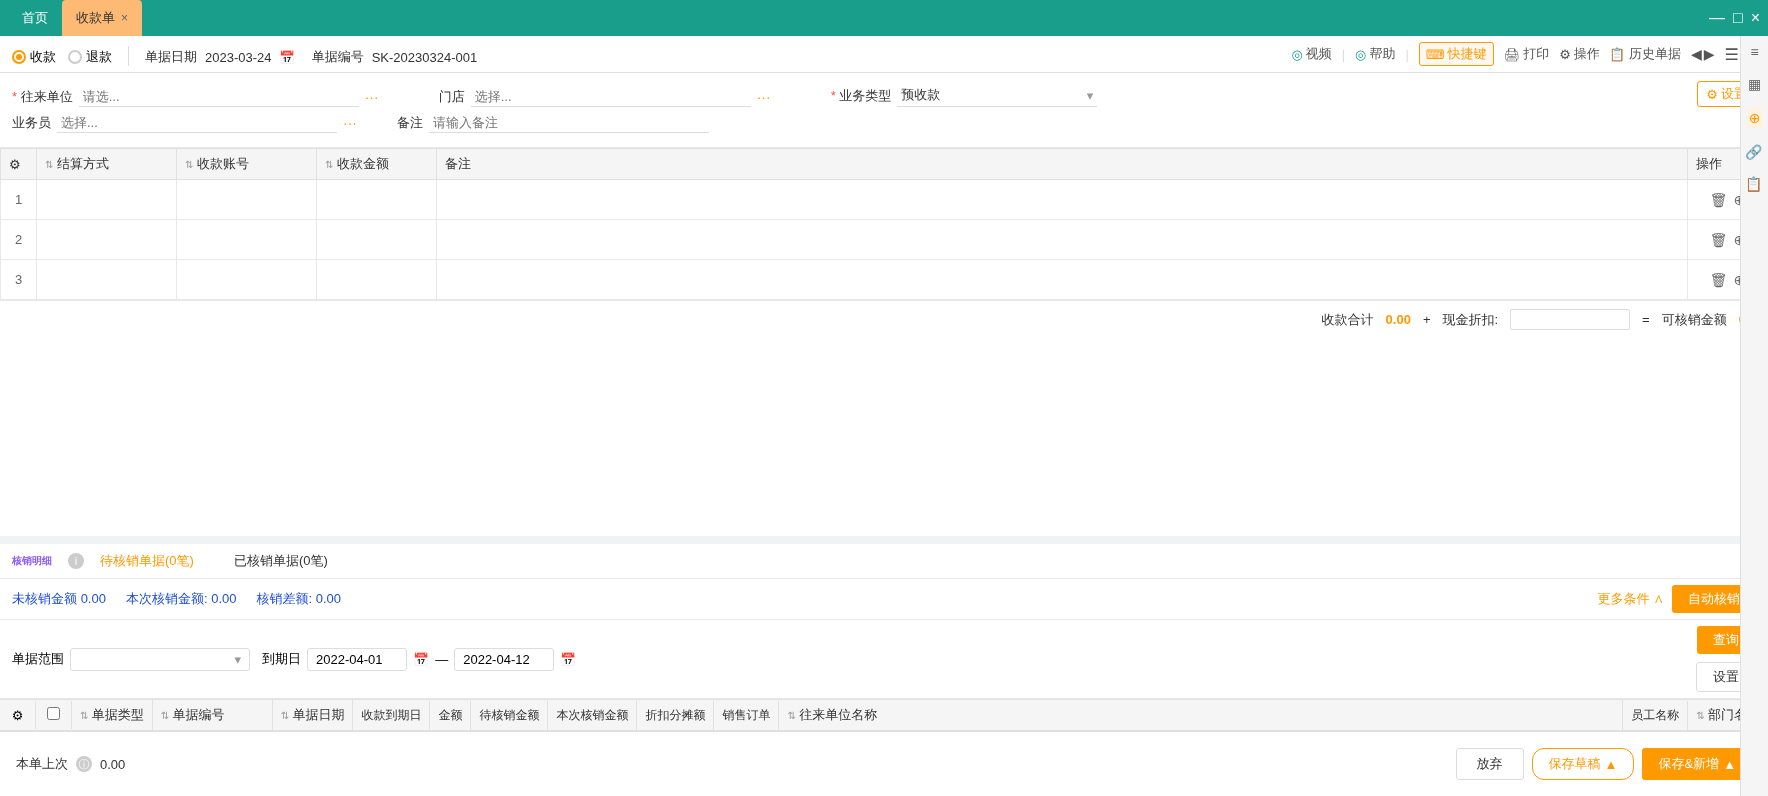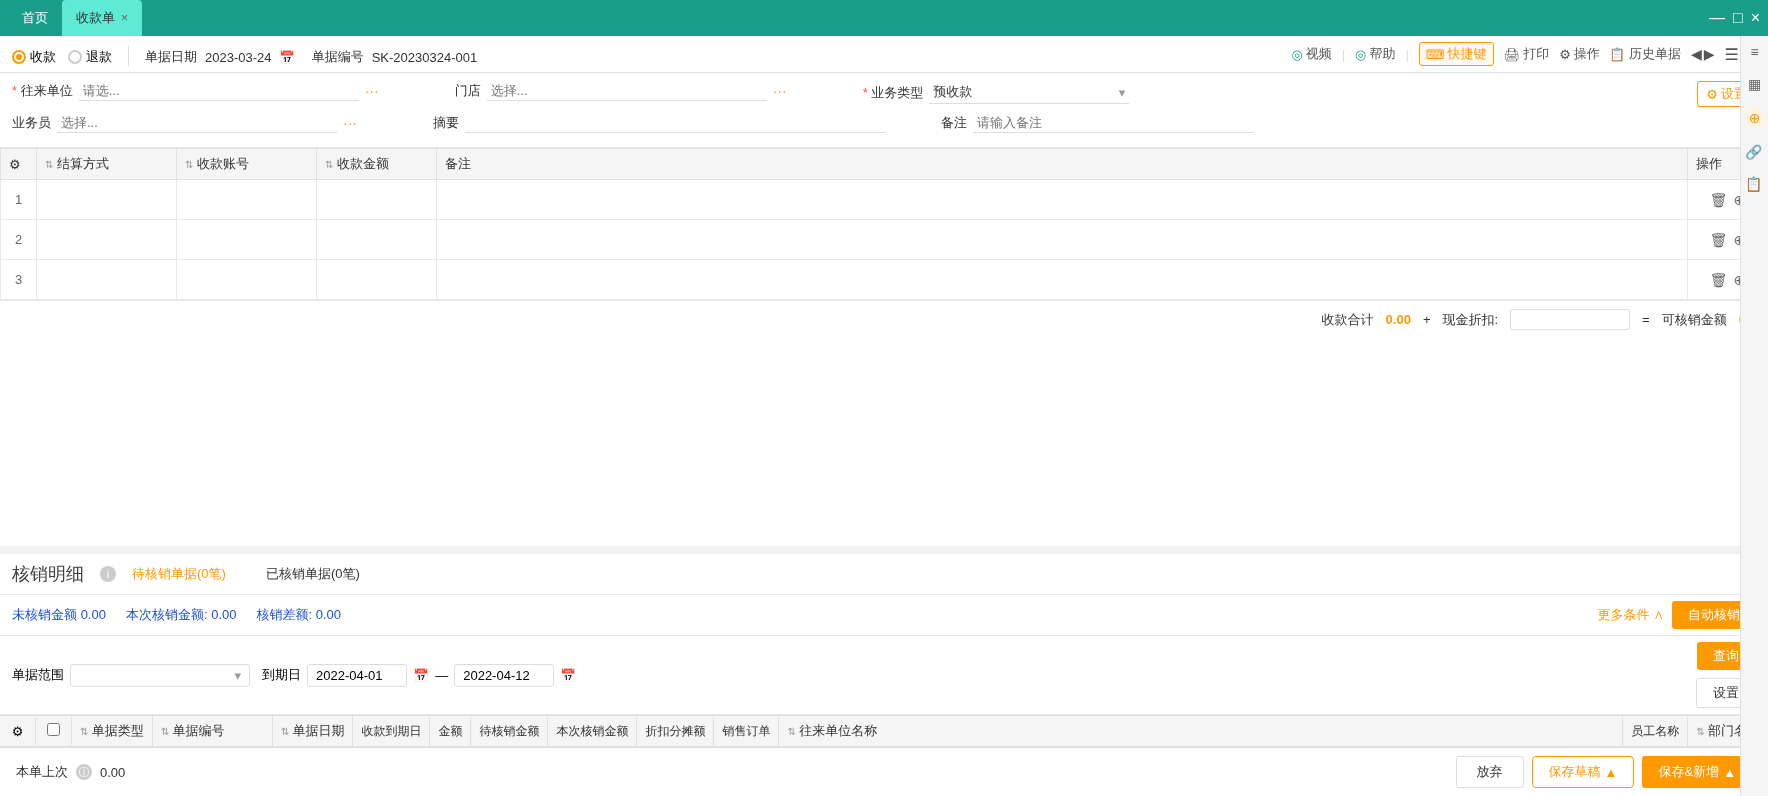--- a/index.html
+++ b/index.html
@@ -17,21 +17,21 @@
     .tab-item {
       display: flex;
       align-items: center;
       padding: 0 14px;
       height: 36px;
       color: #fff;
       cursor: pointer;
       font-size: 13px;
     }
     .tab-item.active {
-      background: #5eead4;
+      background: #fdba74;
       color: #333;
       border-radius: 4px 4px 0 0;
     }
     .tab-item .close-icon {
       margin-left: 6px;
       font-size: 12px;
       color: #666;
     }
     .tab-bar-right {
       margin-left: auto;
@@ -138,22 +138,21 @@
     .view-btn.inactive { color: #555; }
 
     
     .form-section {
       padding: 8px 12px;
       border-bottom: 1px solid #e8e8e8;
       background: #fff;
     }
     .form-row {
       display: flex;
-      align-items: flex-start;
-      gap: 16px;
+      align-items: flex-end;
       margin-bottom: 6px;
     }
     .form-field {
       display: flex;
       align-items: center;
       gap: 6px;
     }
     .form-label {
       color: #333;
       white-space: nowrap;
@@ -278,23 +277,23 @@
       flex-shrink: 0;
     }
     .writeoff-header {
       display: flex;
       align-items: center;
       padding: 8px 12px;
       gap: 16px;
       border-bottom: 1px solid #e8e8e8;
     }
     .writeoff-title {
-      font-size: 18px;
-      font-weight: normal;
-      color: #404040;
+      font-size: 10px;
+      font-weight: bold;
+      color: #8b5cf6;
     }
     .info-icon {
       display: inline-flex;
       align-items: center;
       justify-content: center;
       width: 16px;
       height: 16px;
       border-radius: 50%;
       background: #ccc;
       color: #fff;
@@ -413,41 +412,41 @@
       width: 36px;
       text-align: center;
       border-right: 1px solid #e0e0e0;
       padding: 6px 4px;
     }
 
     
     .footer {
       display: flex;
       align-items: center;
-      padding: 8px 16px;
+      padding: 16px 16px;
       border-top: 1px solid #e0e0e0;
       background: #fff;
       gap: 12px;
     }
     .footer-left { display: flex; align-items: center; gap: 8px; color: #333; }
     .footer-actions { margin-left: auto; display: flex; gap: 8px; }
     .btn-abandon {
       background: #fff;
       color: #333;
       border: 1px solid #ddd;
       border-radius: 3px;
       padding: 6px 20px;
       cursor: pointer;
       font-size: 13px;
     }
     .btn-save-draft {
       background: #fff;
       color: #f90;
       border: 1px solid #f90;
-      border-radius: 4px;
+      border-radius: 12px;
       padding: 6px 16px;
       cursor: pointer;
       font-size: 13px;
       display: flex;
       align-items: center;
       gap: 4px;
     }
     .btn-save-new {
       background: #f90;
       color: #fff;
@@ -593,24 +592,20 @@
       <div class="settings-btn">
         <span>⚙</span>
         <span>设置</span>
       </div>
     </div>
     <div class="form-row">
       <div class="form-field">
         <span class="form-label">业务员</span>
         <input type="text" class="form-input form-input-wide" placeholder="选择..." style="">
         <span class="more-btn">···</span>
-      </div>
-      <div class="form-field" style="margin-left: 60px;">
-        <span class="form-label">摘要</span>
-        <input type="text" class="form-input" style="min-width: 420px;">
       </div>
       <div class="form-field" style="margin-left: 40px;">
         <span class="form-label">备注</span>
         <input type="text" class="form-input" style="min-width: 280px;" placeholder="请输入备注">
       </div>
     </div>
   </div>
 
   <div class="table-section">
     <table class="data-table">

